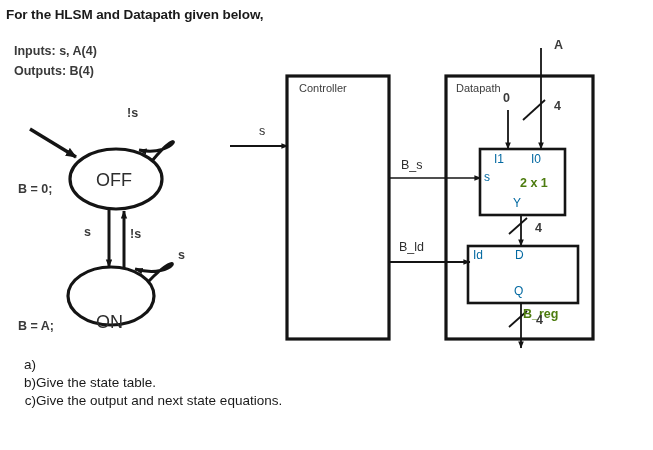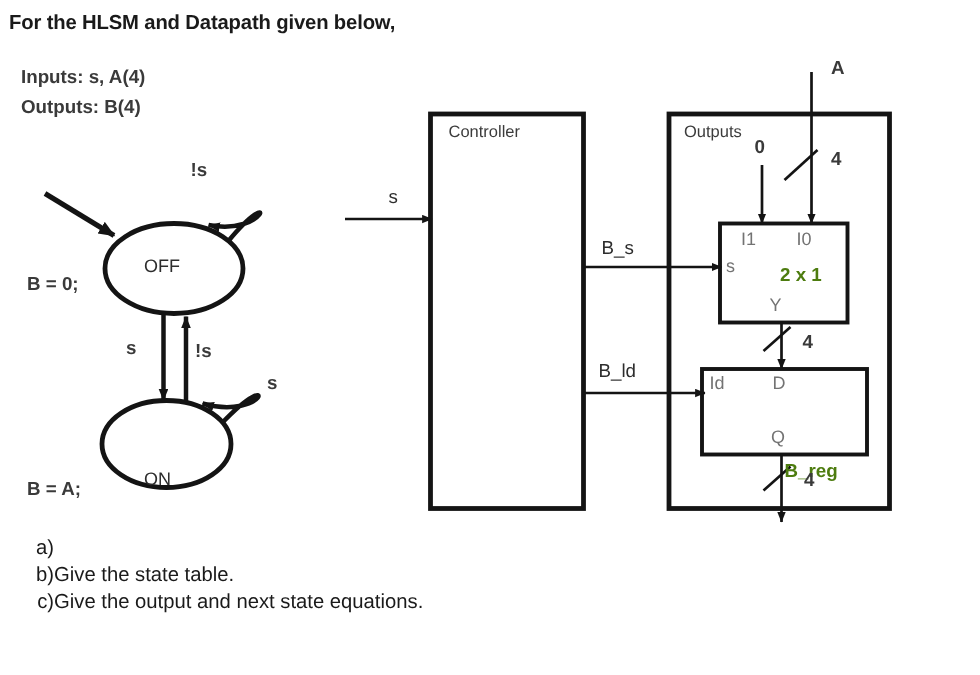--- a/index.html
+++ b/index.html
@@ -38,41 +38,41 @@
   .io1 { top: 44px; }
   .io2 { top: 64px; }
 
   .fsm-label {
     font-size: 12.5px;
     font-weight: bold;
     color: #3a3a3a;
     white-space: nowrap;
   }
   .state-label {
-    font-size: 12px;
+    font-size: 18px;
     font-weight: normal;
     color: #2d2d2d;
     white-space: nowrap;
   }
   .box-label {
     font-size: 11px;
     font-weight: normal;
     color: #3c3c3c;
     white-space: nowrap;
   }
   .sig-label {
     font-size: 12.5px;
     font-weight: normal;
     color: #2d2d2d;
     white-space: nowrap;
   }
   .dp-label {
     font-size: 12px;
     font-weight: normal;
-    color: #737373;
+    color: #0369a1;
     white-space: nowrap;
   }
   .dp-label-b {
     font-size: 12.5px;
     font-weight: bold;
     color: #4d7c0f;
     white-space: nowrap;
   }
   .num-label {
     font-size: 12.5px;
@@ -172,21 +172,21 @@
   <div class="abs fsm-label" style="left:178px; top:248px;">s</div>
 
   <div class="abs state-label" style="left:96px; top:288px;margin-top:24px;">ON</div>
   <div class="abs fsm-label" style="left:18px; top:319px;">B = A;</div>
 
   <div class="abs box-label" style="left:299px; top:82px;">Controller</div>
   <div class="abs sig-label" style="left:259px; top:124px;">s</div>
   <div class="abs sig-label" style="left:401px; top:158px;">B_s</div>
   <div class="abs sig-label" style="left:399px; top:240px;">B_ld</div>
 
-  <div class="abs box-label" style="left:456px; top:82px;">Outputs</div>
+  <div class="abs box-label" style="left:456px; top:82px;">Datapath</div>
   <div class="abs num-label" style="left:554px; top:38px;">A</div>
   <div class="abs num-label" style="left:503px; top:91px;">0</div>
   <div class="abs num-label" style="left:554px; top:99px;">4</div>
 
   <div class="abs dp-label" style="left:494px; top:152px;">I1</div>
   <div class="abs dp-label" style="left:531px; top:152px;">I0</div>
   <div class="abs dp-label" style="left:484px; top:170px;">s</div>
   <div class="abs dp-label-b" style="left:520px; top:176px;">2 x 1</div>
   <div class="abs dp-label" style="left:513px; top:196px;">Y</div>
   <div class="abs num-label" style="left:535px; top:221px;">4</div>

